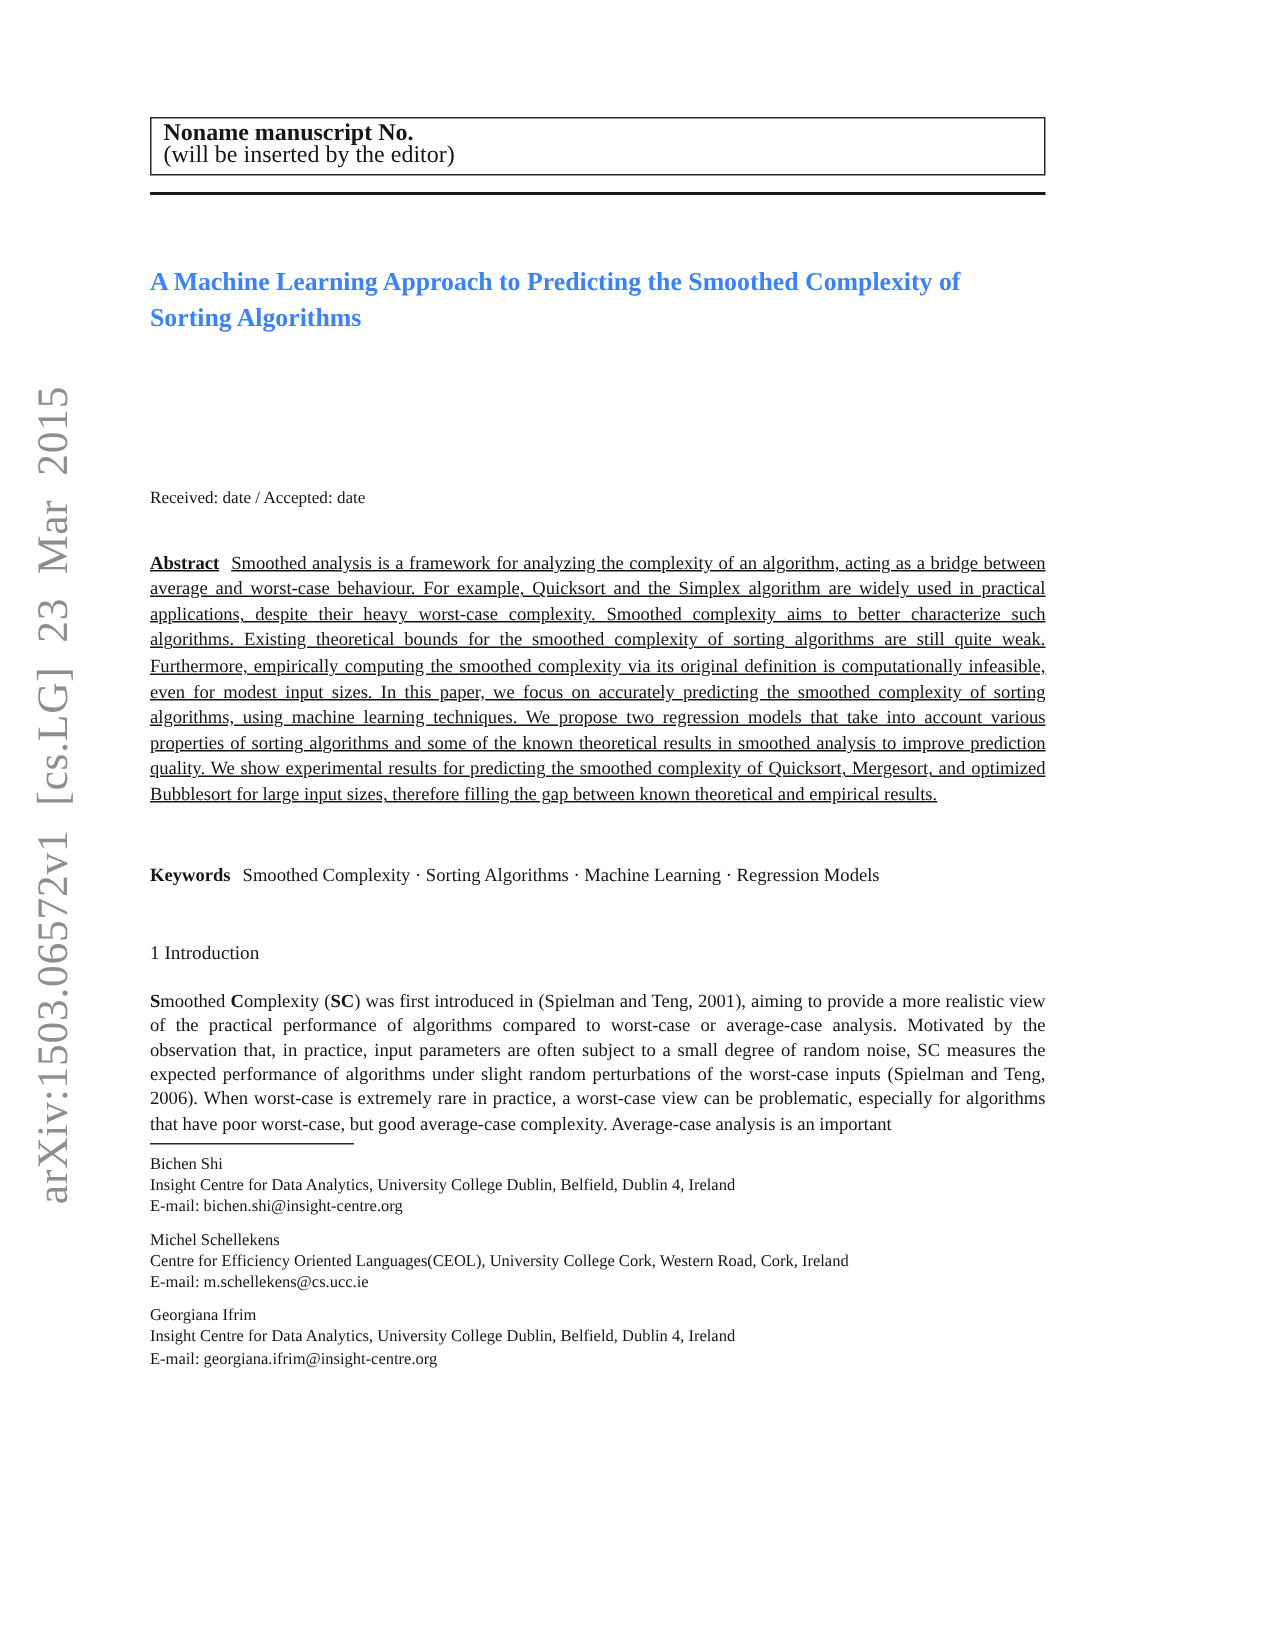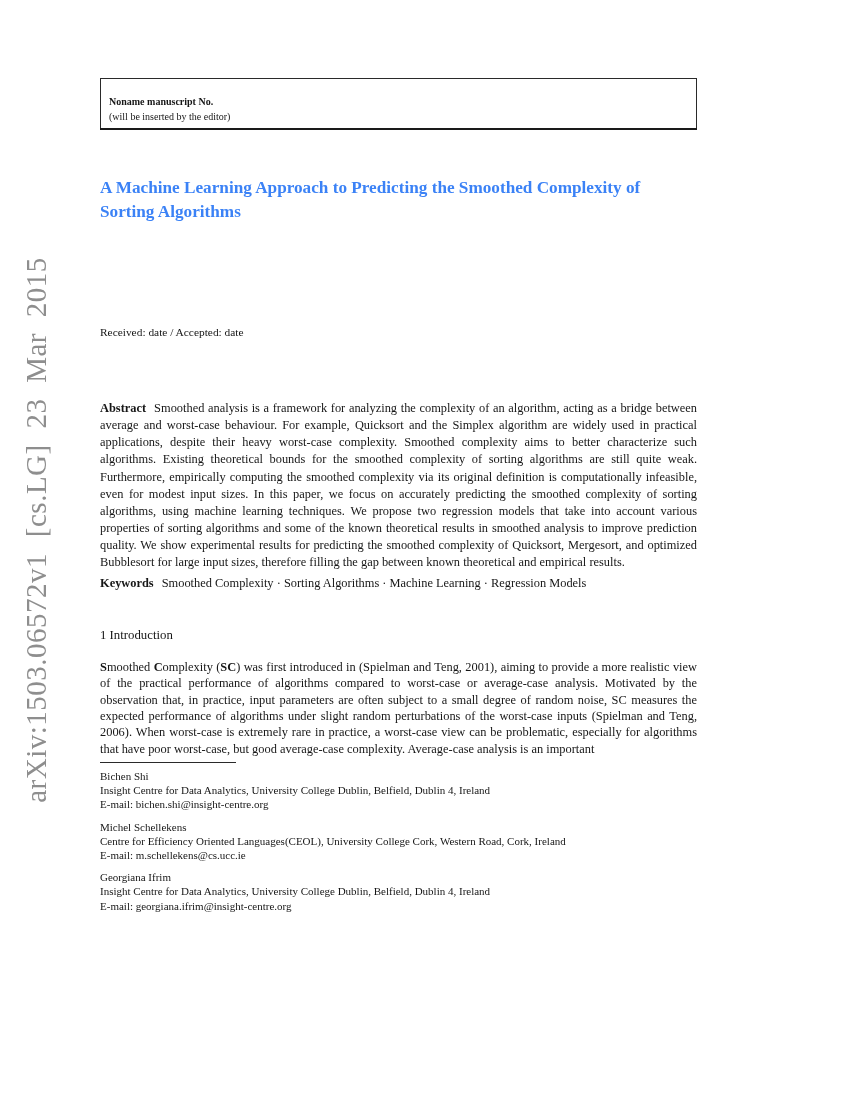--- a/index.html
+++ b/index.html
@@ -23,23 +23,23 @@
     font-size:29px;
     letter-spacing:0.5px;
     word-spacing:8px;
     color:#8e8e8e;
   }
 
   
   .header-box{
     top:78px;
     border:1px solid #2a2a2a;
-    padding:16px 8px 5px 8px;
+    padding:3px 8px 5px 8px;
     box-sizing:border-box;
-    font-size:10px;
+    font-size:16px;
     line-height:14.5px;
   }
   .header-box .bold{font-weight:bold;}
 
   .thick-rule{
     position:absolute;left:100px;top:128px;
     width:597px;height:2px;background:#1a1a1a;
   }
 
   .paper-title{
@@ -55,24 +55,25 @@
     font-size:12.6px;
     font-weight:bold;
   }
 
   .received-line{
     top:326px;
     font-size:11.4px;
   }
 
   .abstract{
-    top:400px;
+    top:367px;
     font-size:12.4px;
     line-height:17.15px;
     text-align:justify;
+    text-decoration:underline;
   }
   .lead-label{font-weight:bold;}
   .label-gap{display:inline-block;width:8px;}
 
   .keywords-line{
     top:576px;
     font-size:12.4px;
   }
 
   .section-heading{

